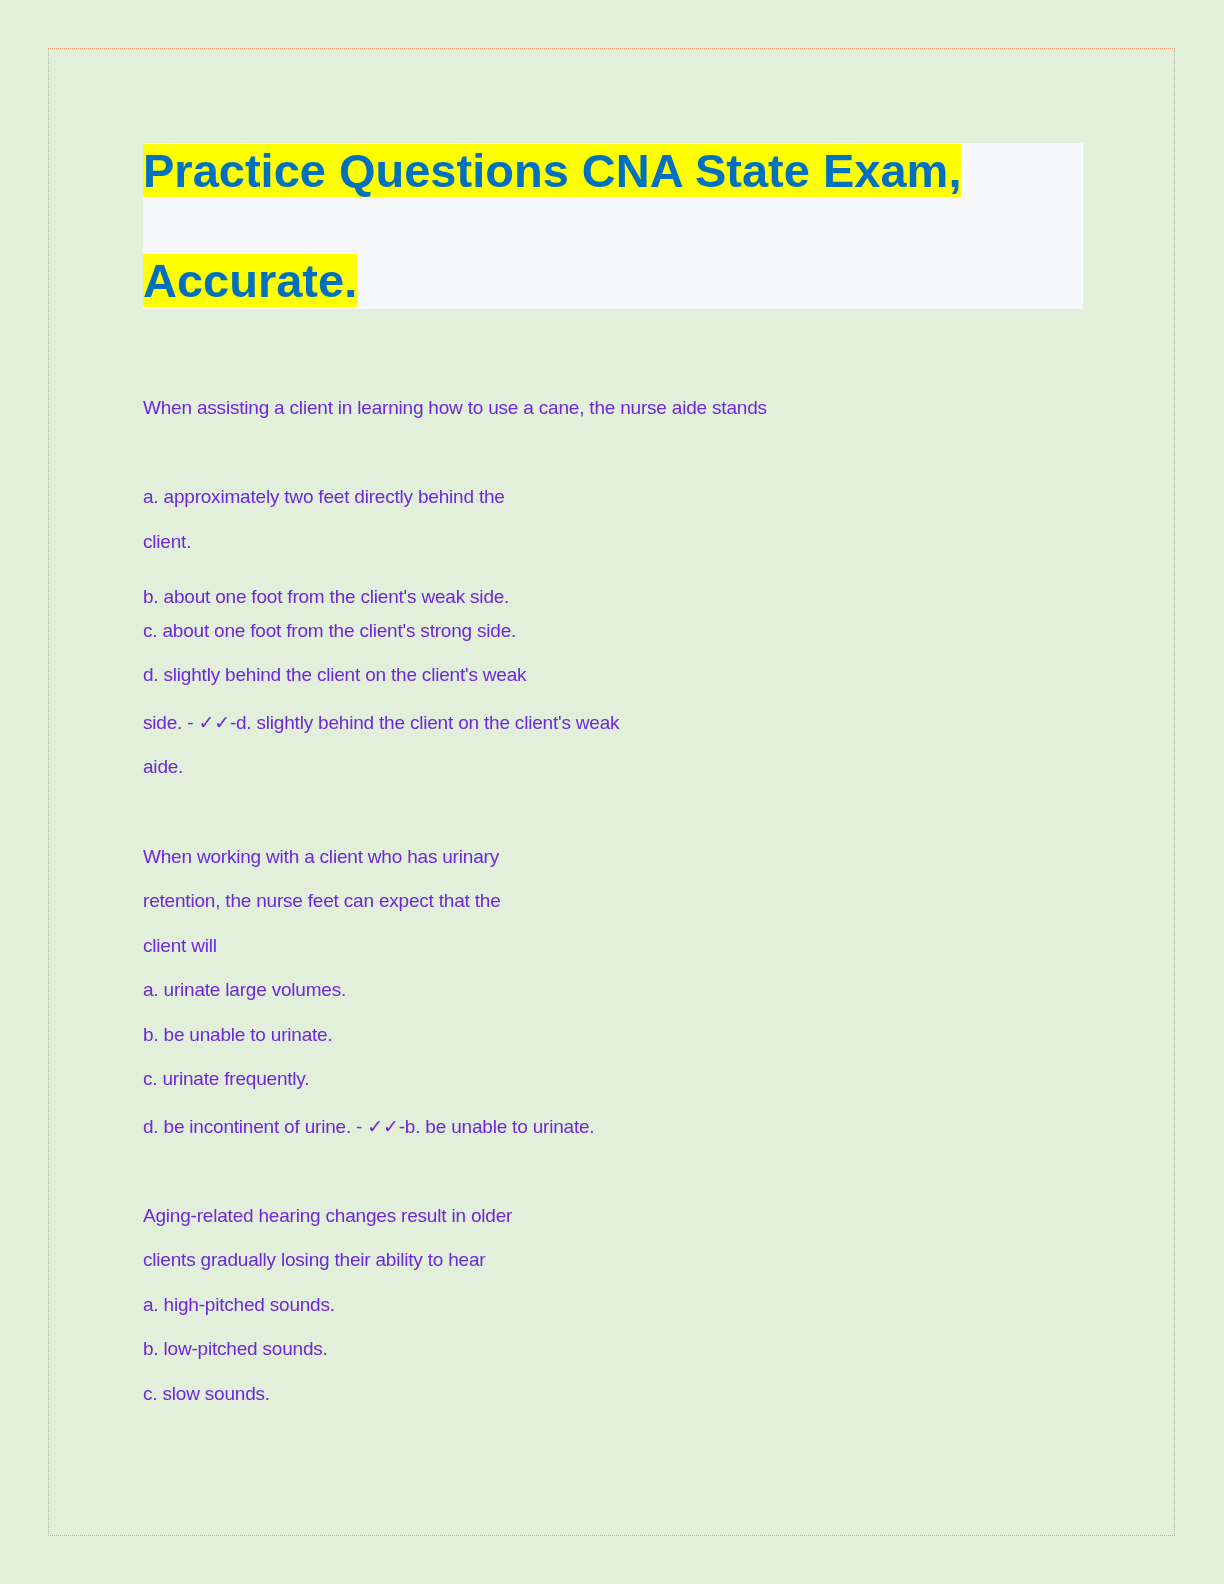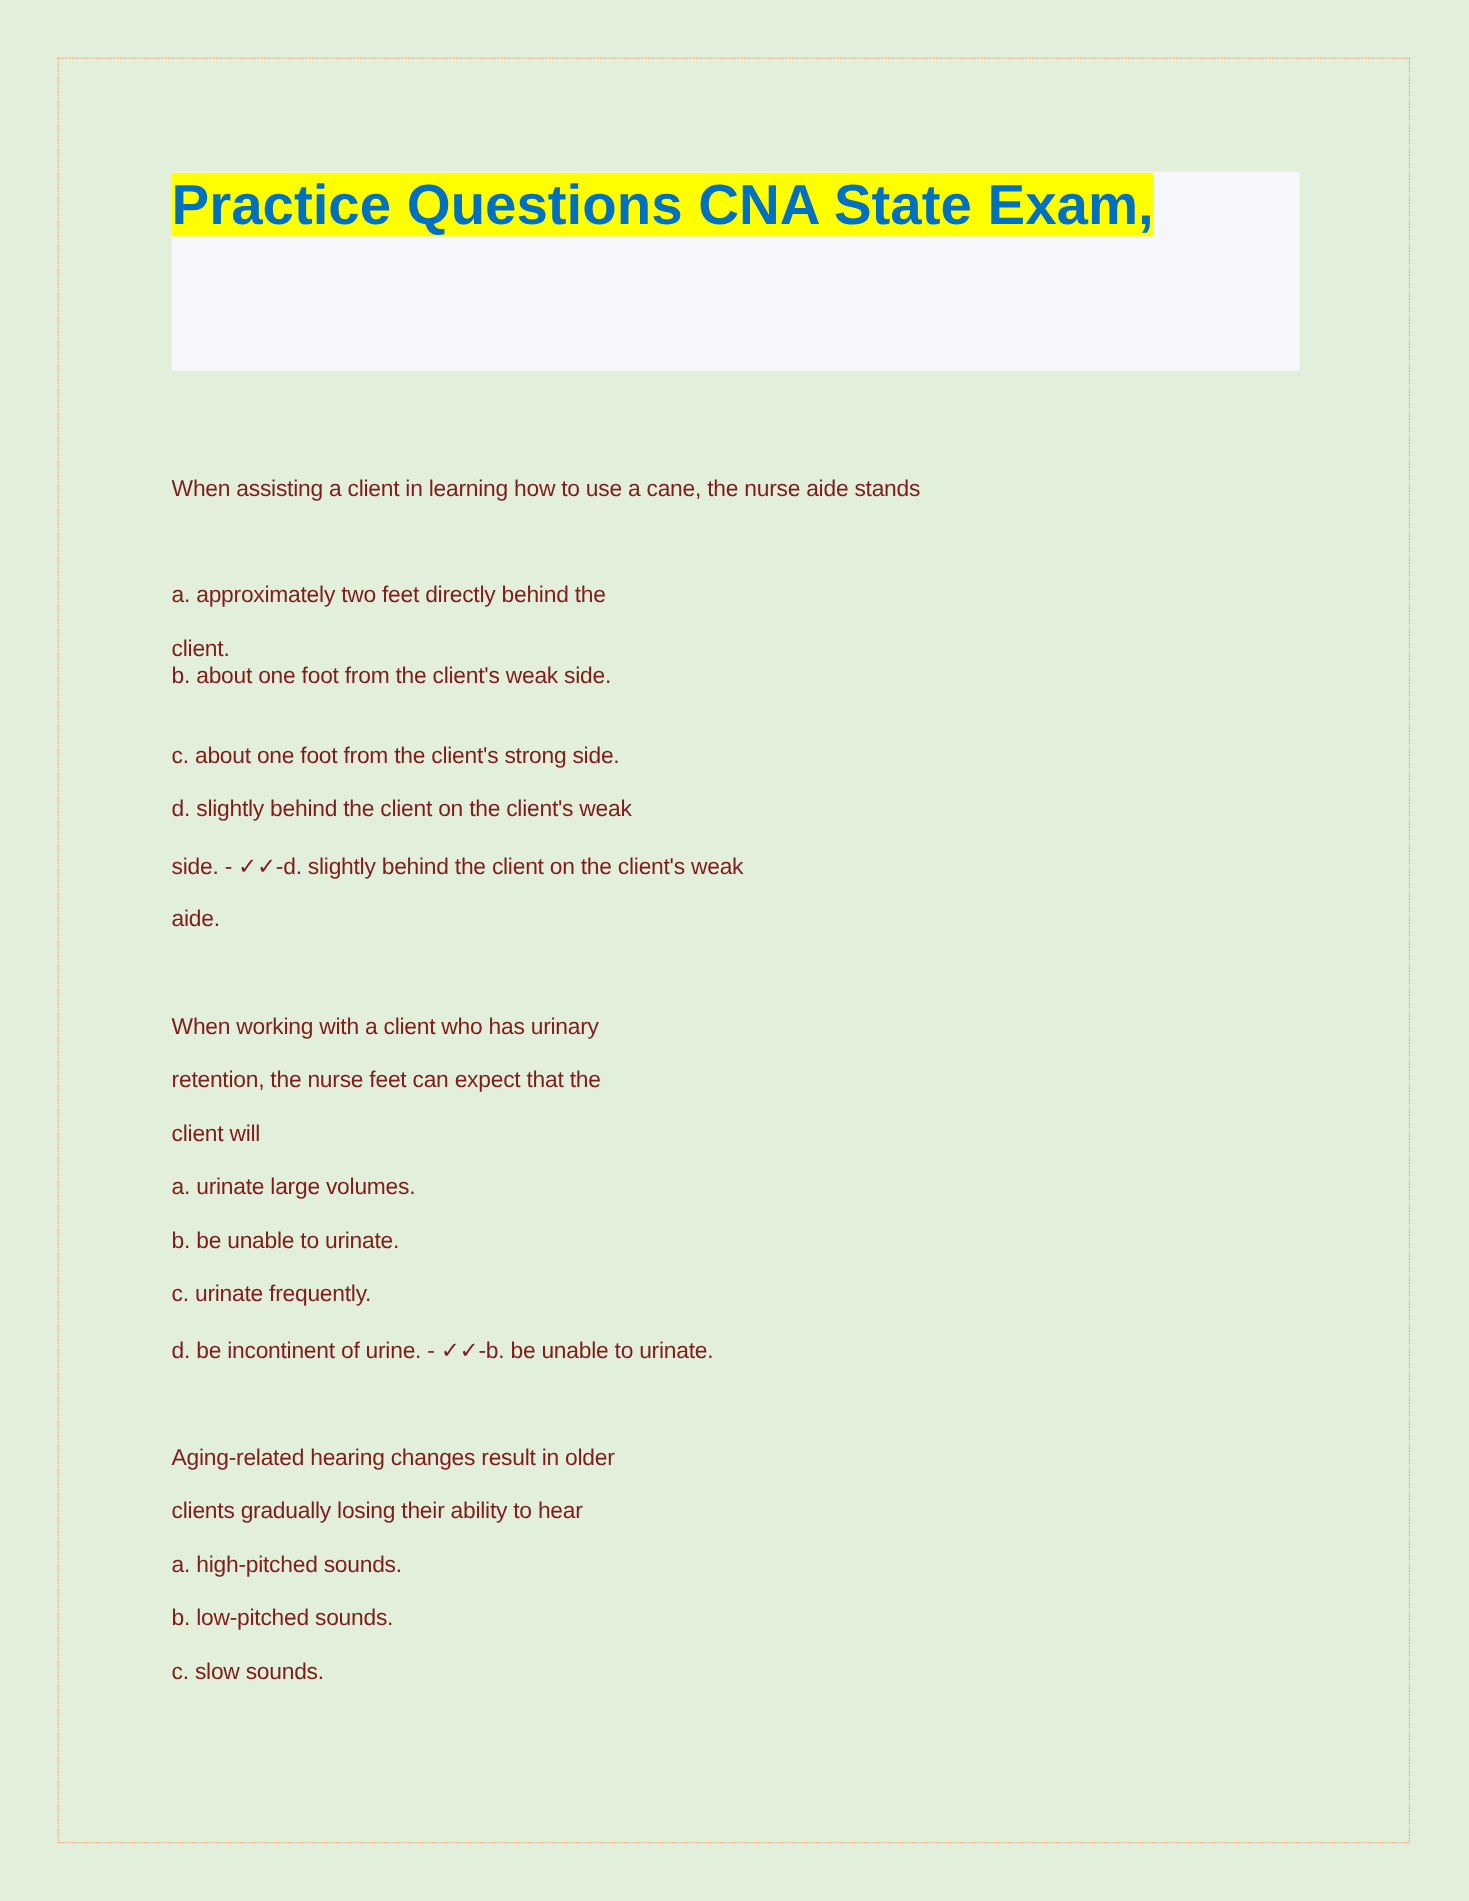--- a/index.html
+++ b/index.html
@@ -26,38 +26,38 @@
     font-weight: bold; font-size: 47px; line-height: 55px;
     color: #0070c0; margin: 0;
   }
   .title span {
     background: #ffff00;
     box-decoration-break: clone; -webkit-box-decoration-break: clone;
   }
   .line {
     position: absolute; left: 143px;
     font-family: "Liberation Sans", sans-serif;
-    font-size: 19px; color: #7f1d1d; white-space: nowrap;
+    font-size: 19px; color: #6d28d9; white-space: nowrap;
     letter-spacing: -0.2px;
   }
   .check { font-family: "DejaVu Sans", sans-serif; font-size: 19px; }
 </style>
 </head>
 <body>
 
 <div class="page-border"></div>
 
 <div class="title-box"></div>
-<h1 class="title"><span>Practice Questions CNA State Exam,</span><br><br></h1>
+<h1 class="title"><span>Practice Questions CNA State Exam,</span><br><br><span>Accurate.</span></h1>
 
 <div>
   <div class="line" style="top:397px">When assisting a client in learning how to use a cane, the nurse aide stands</div>
   <div class="line" style="top:486px">a. approximately two feet directly behind the</div>
   <div class="line" style="top:531px">client.</div>
-  <div class="line" style="top:553px">b. about one foot from the client's weak side.</div>
+  <div class="line" style="top:586px">b. about one foot from the client's weak side.</div>
   <div class="line" style="top:620px">c. about one foot from the client's strong side.</div>
   <div class="line" style="top:664px">d. slightly behind the client on the client's weak</div>
   <div class="line" style="top:711px"><span>side. - </span><span class="check">✓✓</span><span>-d. slightly behind the client on the client's weak</span></div>
   <div class="line" style="top:756px">aide.</div>
 </div>
 
 <div>
   <div class="line" style="top:846px">When working with a client who has urinary</div>
   <div class="line" style="top:890px">retention, the nurse feet can expect that the</div>
   <div class="line" style="top:935px">client will</div>

